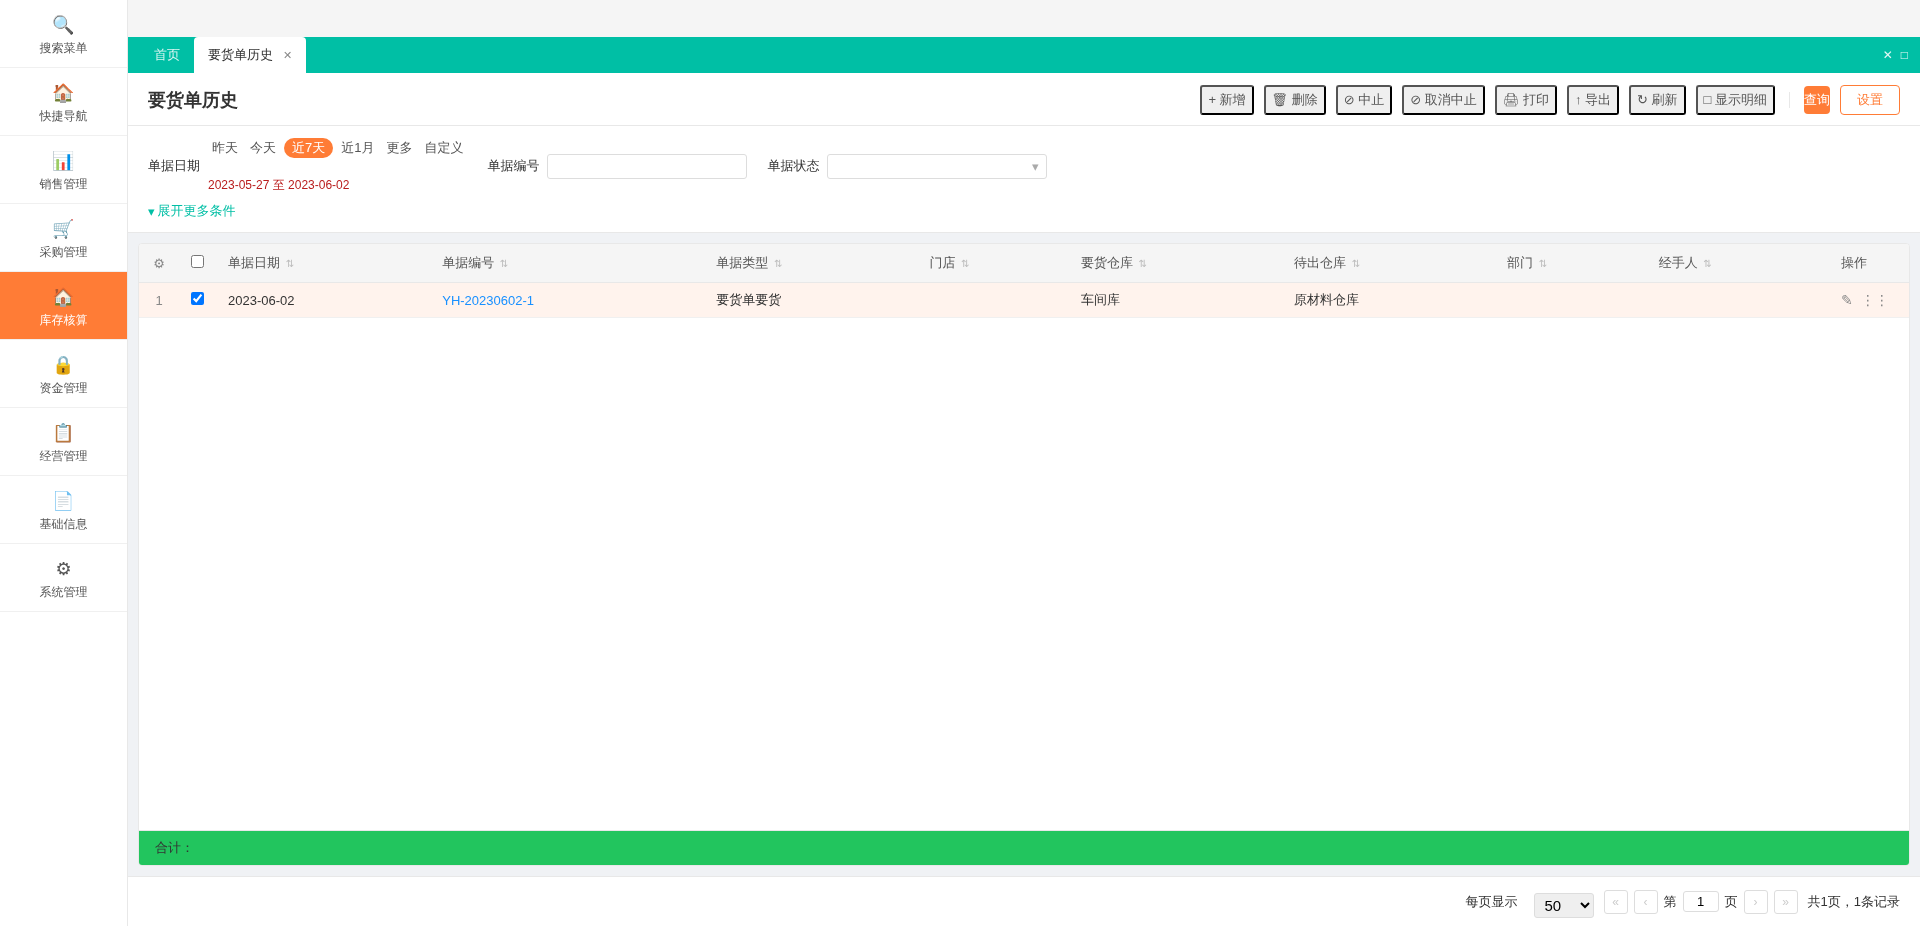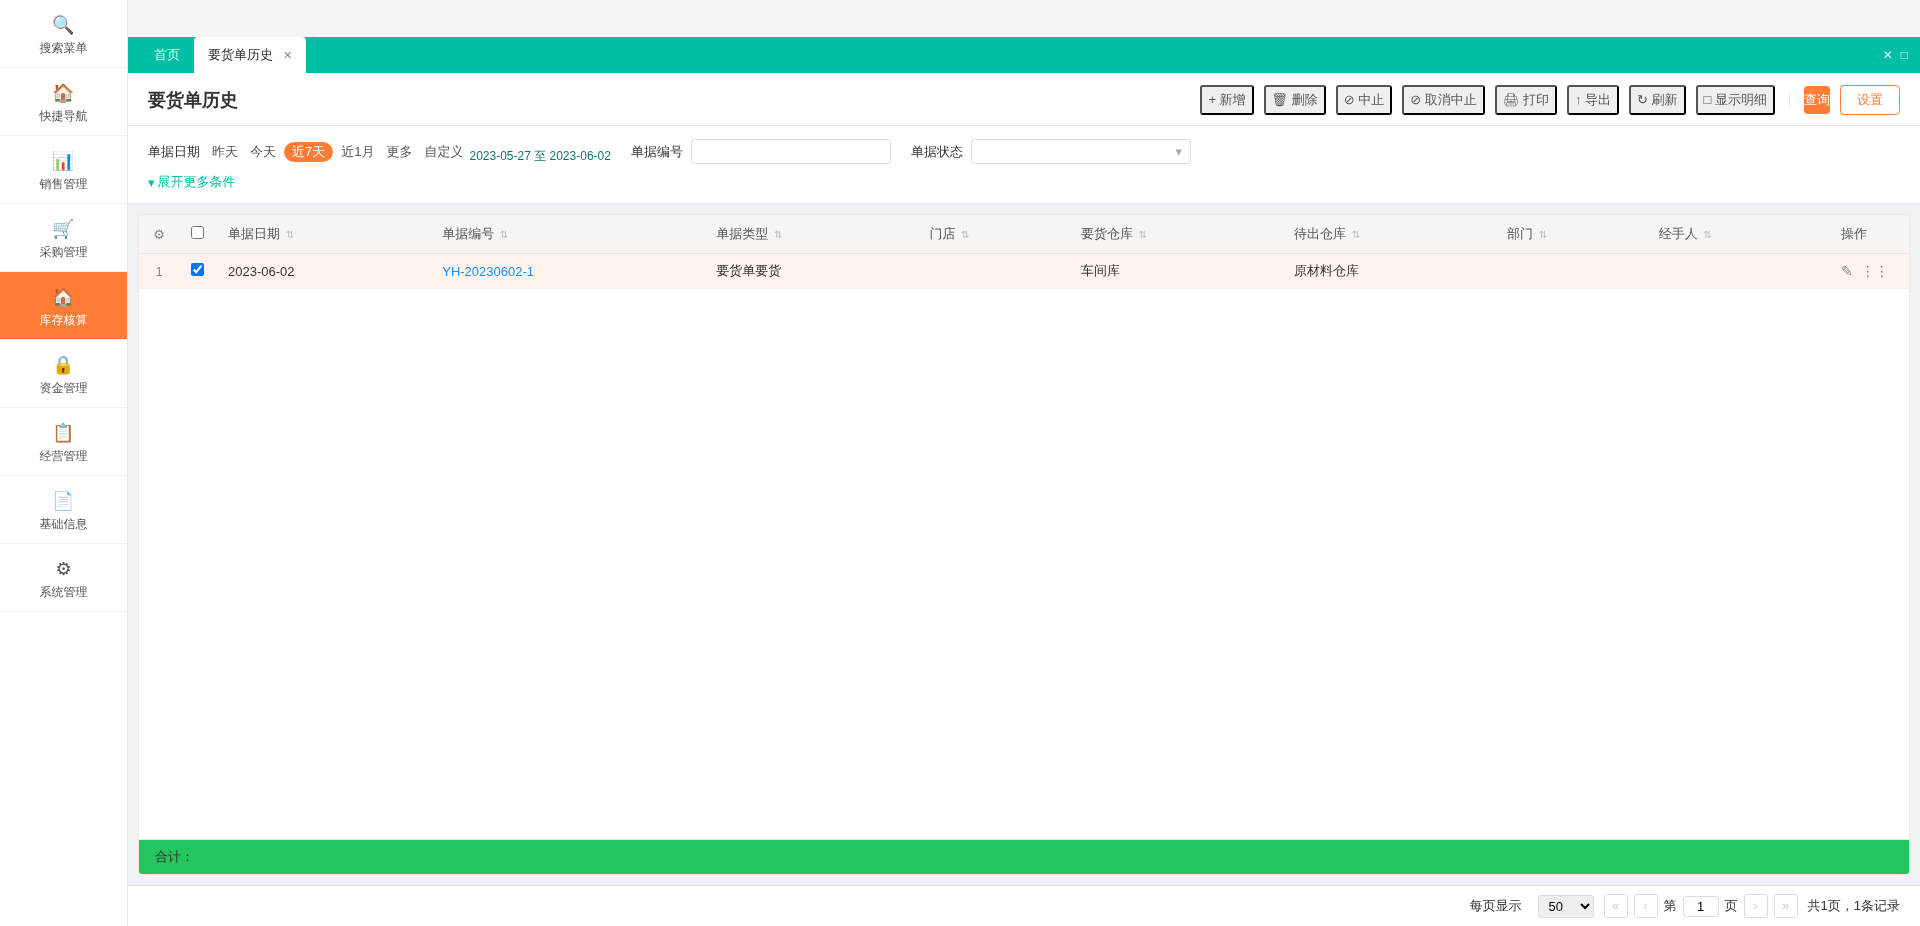--- a/index.html
+++ b/index.html
@@ -175,21 +175,21 @@
       border-radius: 3px;
       font-size: 13px;
     }
     .date-shortcut.active {
       background: #ff7c36;
       color: #fff;
       border-radius: 10px;
       padding: 1px 8px;
     }
 
-    .date-range { font-size: 12px; color: #0f766e; margin-top: 10px; }
+    .date-range { font-size: 12px; color: #b91c1c; margin-top: 1px; }
 
     .filter-input {
       border: 1px solid #ddd;
       border-radius: 3px;
       padding: 4px 8px;
       font-size: 13px;
       width: 200px;
       outline: none;
     }
 
@@ -287,21 +287,22 @@
     .page-size-select {
       display: flex;
       align-items: center;
       gap: 16px;
     }
 
     .page-size-select select {
       border: 1px solid #ddd;
       border-radius: 3px;
       padding: 2px 6px;
-      font-size: 13px;
+      font-size: 15px;
+      margin-top: 8px;
     }
 
     .page-nav {
       display: flex;
       align-items: center;
       gap: 6px;
     }
 
     .page-btn {
       width: 24px;
@@ -428,21 +429,21 @@
           <button class="btn-secondary">设置</button>
         </div>
       </div>
     </div>
 
     <div class="filter-area">
       <div class="filter-row">
 
         <div class="filter-group">
           <span class="filter-label">单据日期</span>
-          <div style="display:flex;gap:2px;">
+          <div style="display:flex;flex-direction:column;gap:18px;">
             <div class="date-shortcuts">
               <span class="date-shortcut">昨天</span>
               <span class="date-shortcut">今天</span>
               <span class="date-shortcut active">近7天</span>
               <span class="date-shortcut">近1月</span>
               <span class="date-shortcut">更多</span>
               <span class="date-shortcut">自定义</span>
             </div>
             <div class="date-range">2023-05-27 至 2023-06-02</div>
           </div>

